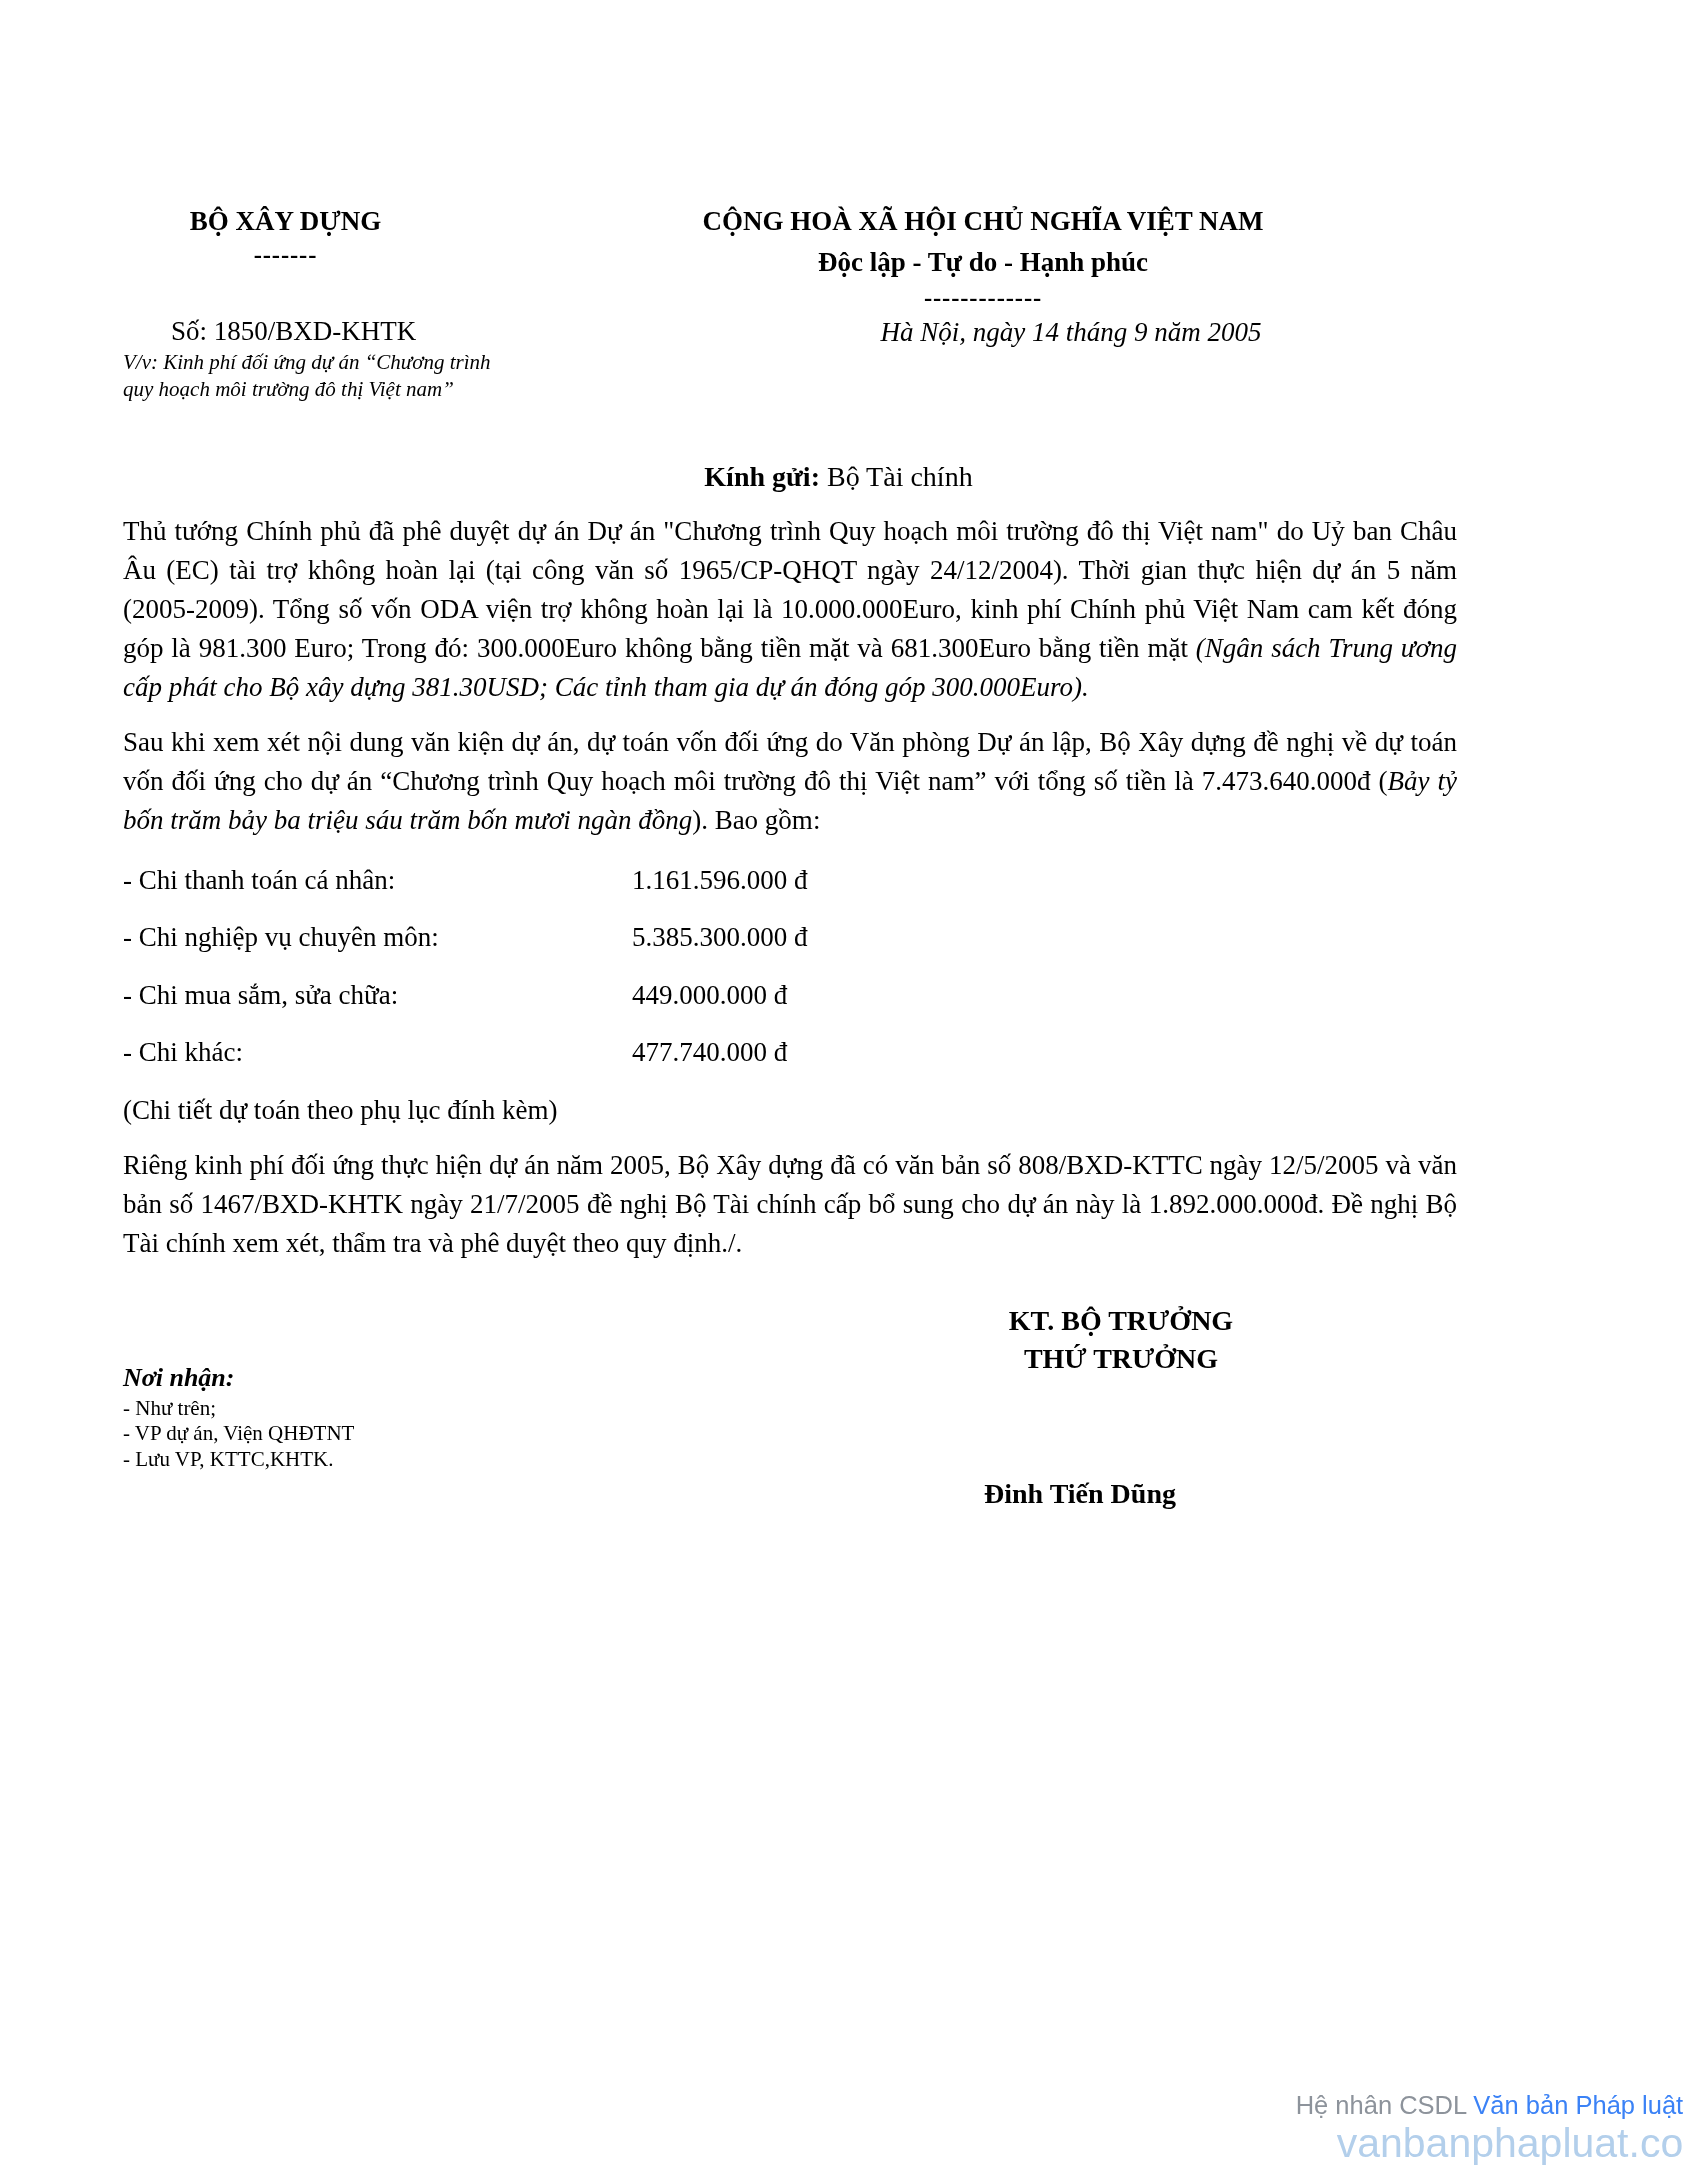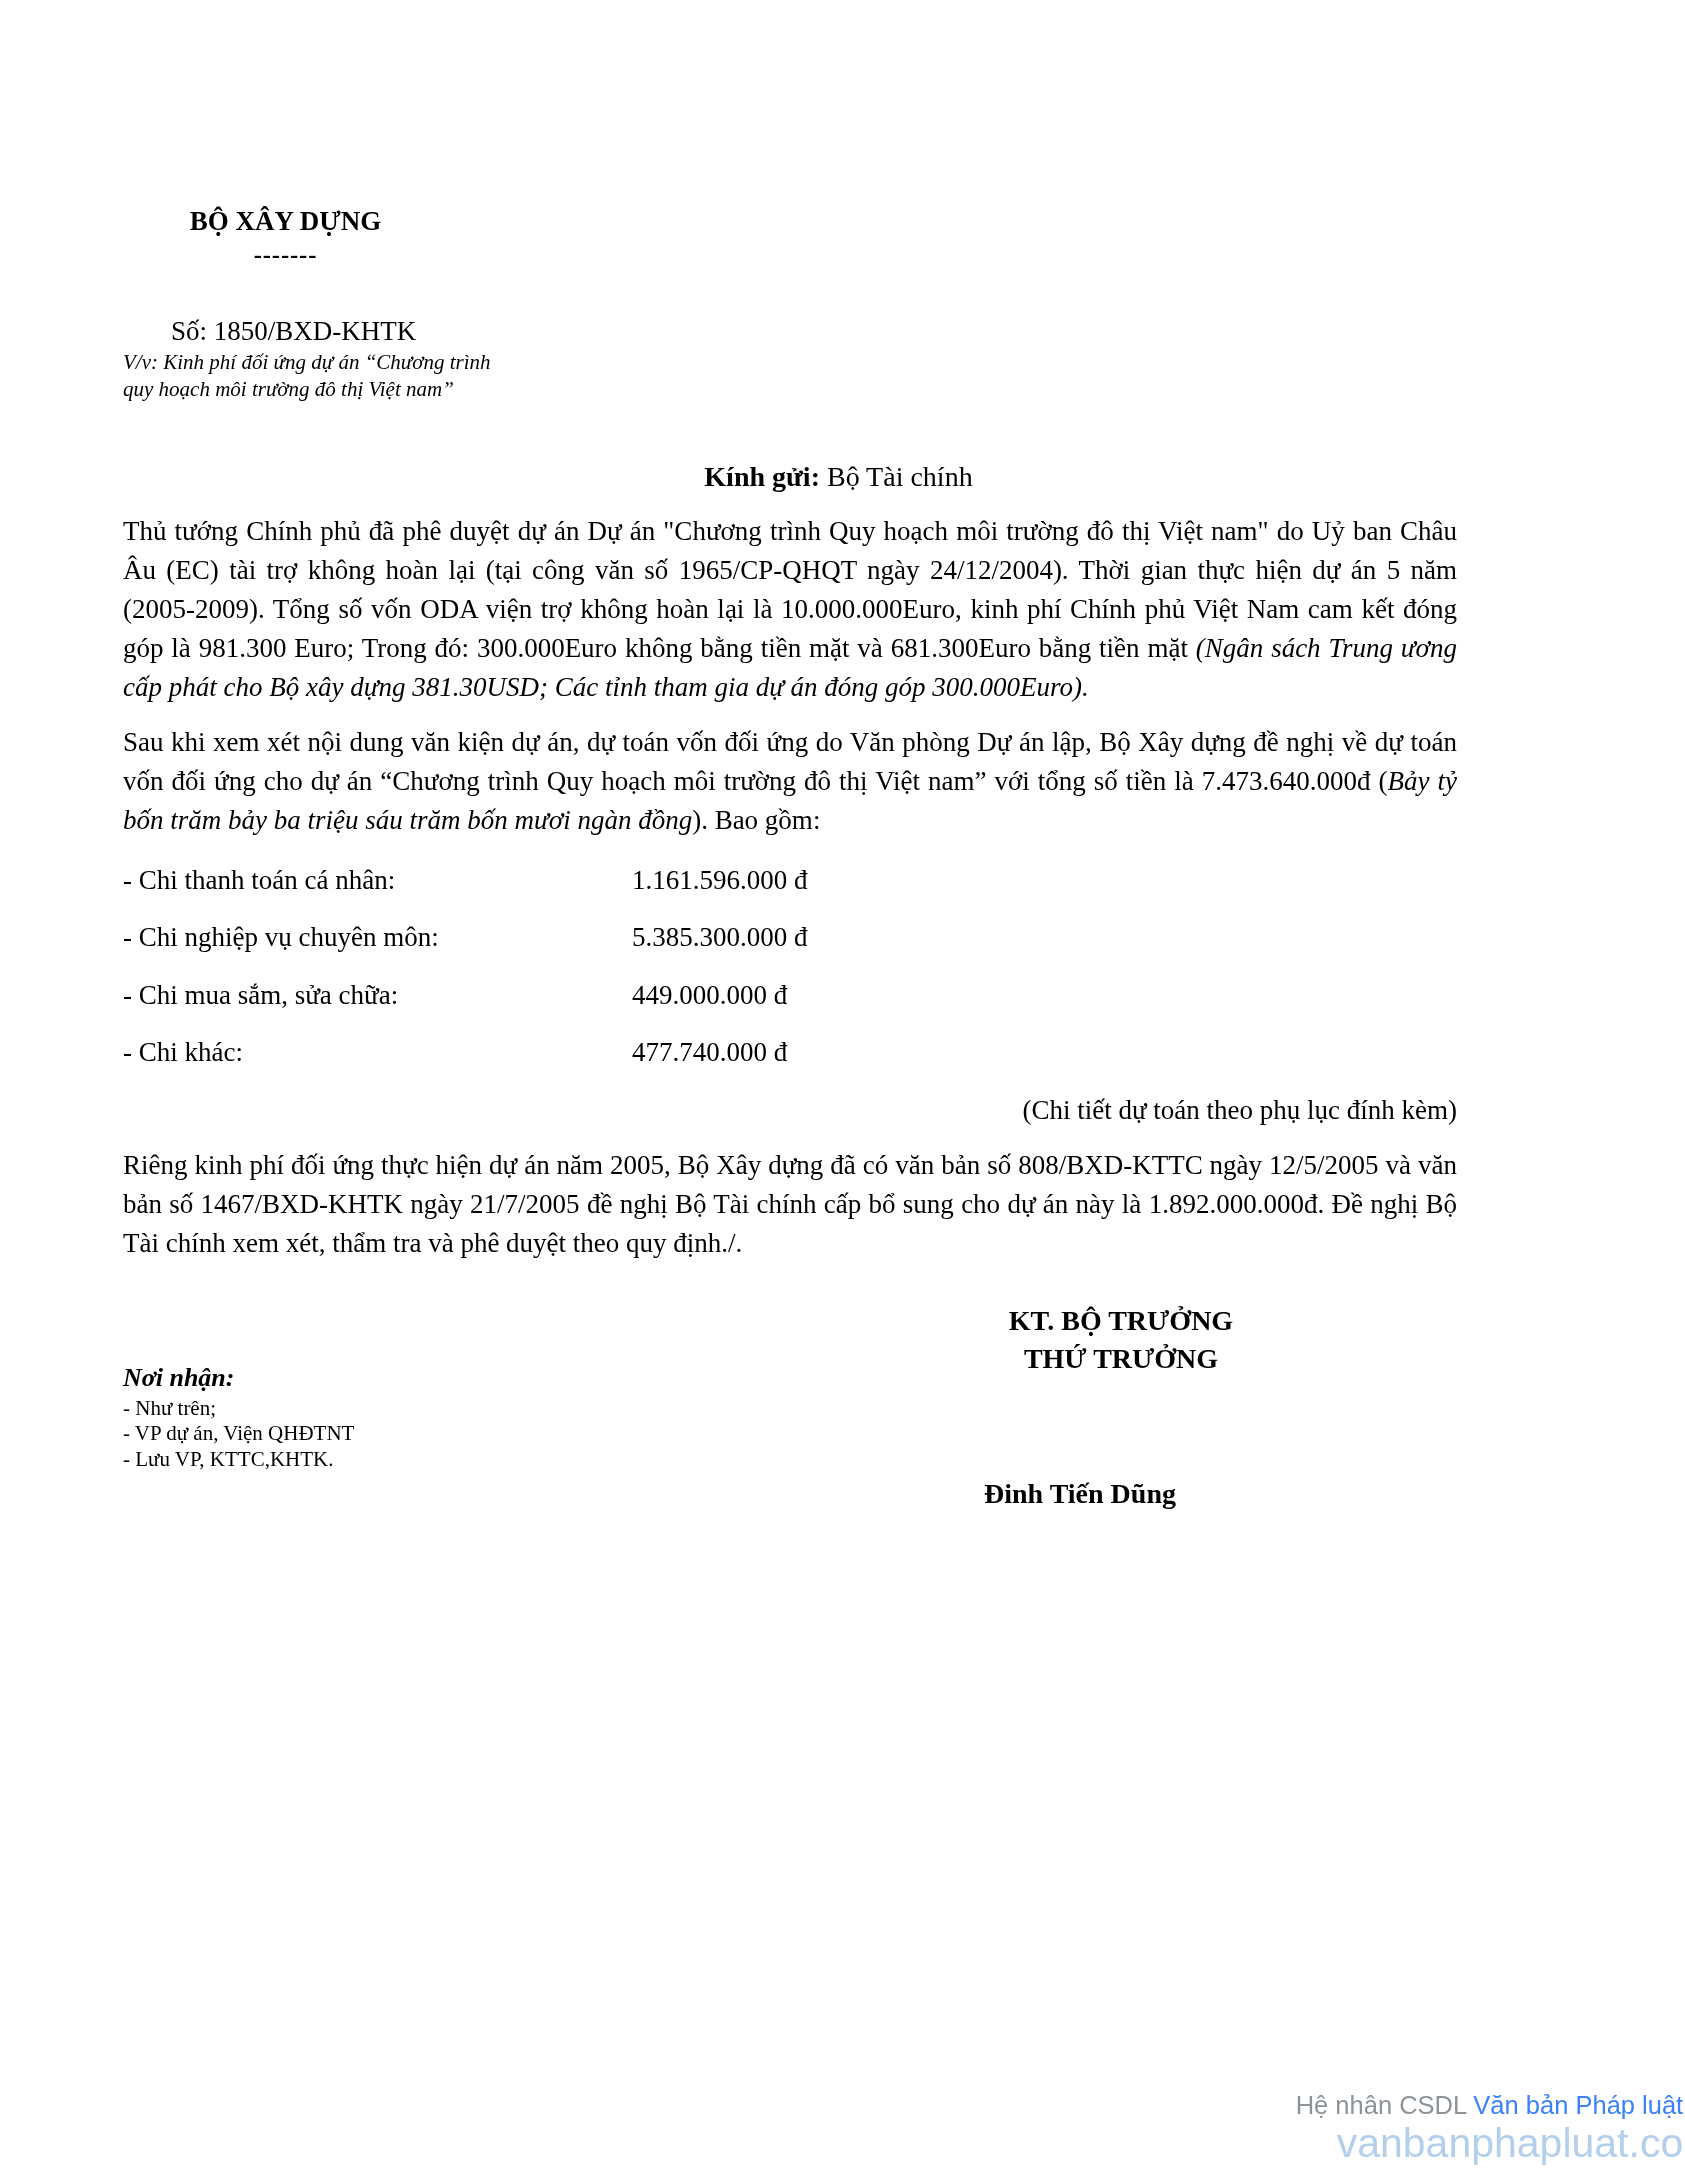--- a/index.html
+++ b/index.html
@@ -27,21 +27,21 @@
   .place-date { font-style:italic; font-size:27px; line-height:35px; padding-left:176px; margin-top:1.8px; }
   
   .body { margin:0 228px 0 123px; }
   .salutation { margin-top:54px; text-align:center; padding-left:97px; font-size:28px; line-height:39px; }
   .salutation .bold { font-weight:bold; }
   .para { margin-top:16px; font-size:27px; line-height:39px; text-align:justify; }
   .para .it { font-style:italic; }
   .list { margin-top:21px; }
   .list-row { font-size:27px; line-height:39px; margin-bottom:18.4px; }
   .list-label { display:inline-block; width:509px; }
-  .note { font-size:27px; line-height:39px; margin-top:0;text-align:right; }
+  .note { font-size:27px; line-height:39px; margin-top:0; }
   
   .sig-area { position:relative; margin:0 123px; height:562px; }
   .sig-titles { position:absolute; left:752px; top:39px; width:492px; text-align:center;
                 font-weight:bold; font-size:28px; line-height:38px; }
   .noi-nhan { position:absolute; left:0; top:96px; }
   .noi-nhan-label { font-weight:bold; font-style:italic; font-size:26px; line-height:37px; }
   .noi-nhan-item { font-size:21px; line-height:25.5px; }
   .signer { position:absolute; left:711px; top:212px; width:492px; text-align:center;
             font-weight:bold; font-size:28px; line-height:37px; }
   
@@ -57,20 +57,26 @@
 
   <div class="header">
     <div class="header-left">
       <div class="org">BỘ XÂY DỰNG</div>
       <div class="org-divider">-------</div>
       <div class="doc-number">Số: 1850/BXD-KHTK</div>
       <div class="subject">
         <div>V/v: Kinh phí đối ứng dự án “Chương trình</div>
         <div>quy hoạch môi trường đô thị Việt nam”</div>
       </div>
+    </div>
+    <div class="header-right">
+      <div class="national-title">CỘNG HOÀ XÃ HỘI CHỦ NGHĨA VIỆT NAM</div>
+      <div class="motto">Độc lập - Tự do - Hạnh phúc</div>
+      <div class="motto-divider">-------------</div>
+      <div class="place-date">Hà Nội, ngày 14 tháng 9 năm 2005</div>
     </div>
   </div>
 
   <div class="body">
 
     <div class="salutation">
       <span class="bold">Kính gửi:</span><span> Bộ Tài chính</span>
     </div>
 
     <div class="para">

